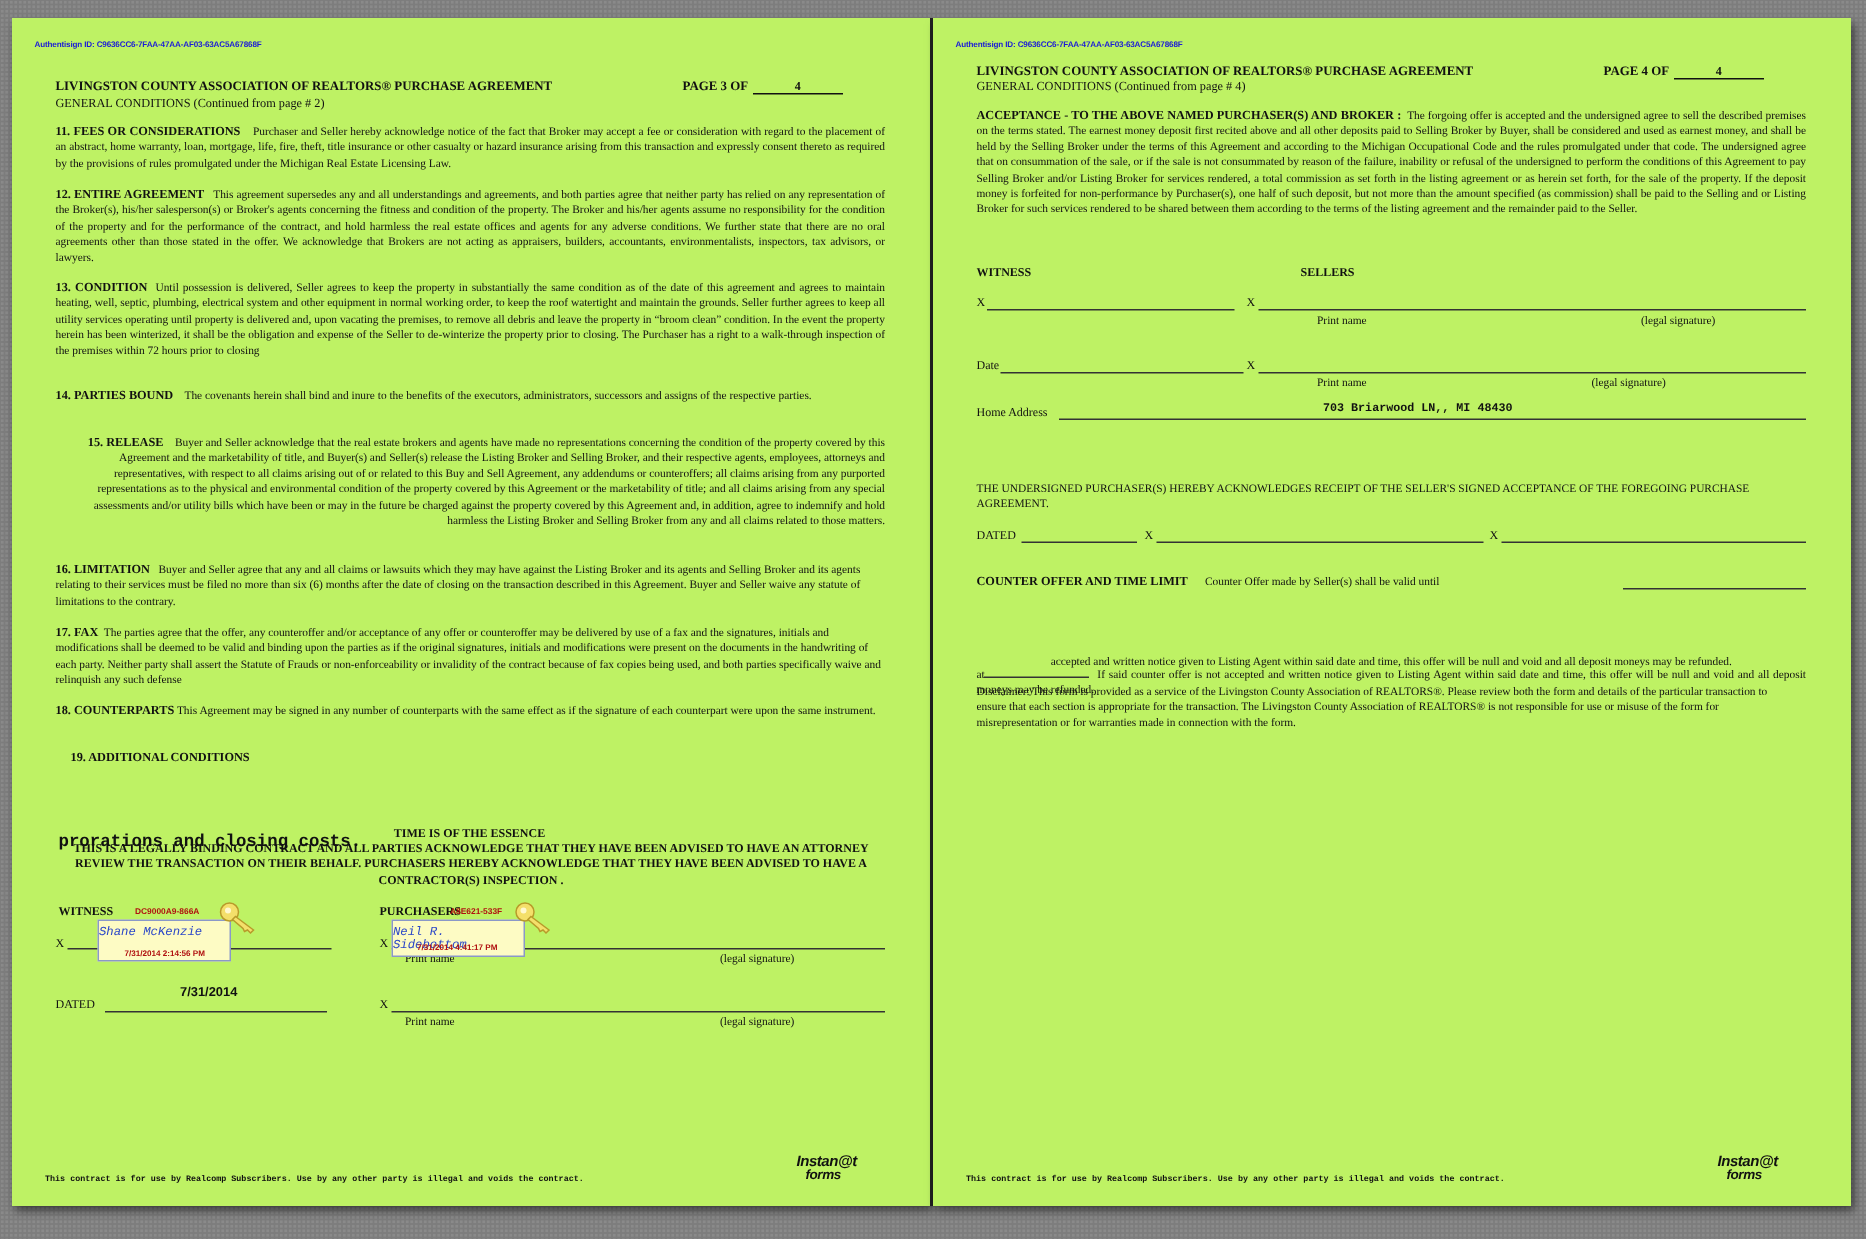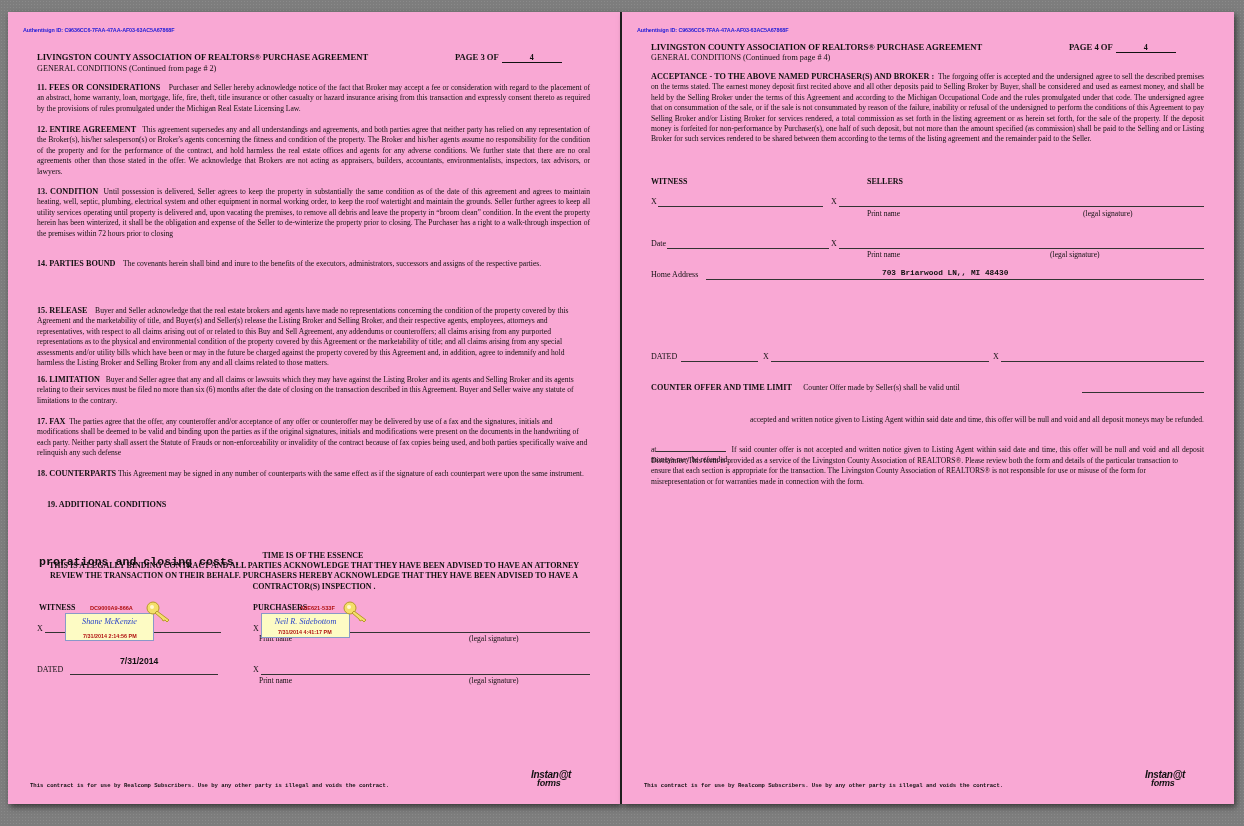--- a/index.html
+++ b/index.html
@@ -6,45 +6,45 @@
   body {
     width:1244px; height:826px; overflow:hidden;
     background:#7d7d7d;
     background-image: radial-gradient(#8a8a8a 1px, transparent 1px);
     background-size: 3px 3px;
     position:relative;
     font-family: "Liberation Serif", serif;
     color:#111;
   }
   .page {
-    position:absolute; background:#f9a8d4;
+    position:absolute; background:#bef264;
     box-shadow: 2px 3px 6px rgba(0,0,0,0.55);
   }
   #page3 { left:8px; top:12px; width:612px; height:792px; }
   #page4 { left:622px; top:12px; width:612px; height:792px; }
   .page-divider { position:absolute; left:620px; top:12px; width:2px; height:792px; background:#222; }
 
   .auth { position:absolute; top:15px; left:15px; font-family:"Liberation Sans",sans-serif; font-size:5.4px; font-weight:bold; color:#1a1ad8; letter-spacing:-0.1px; }
   .hdr { position:absolute; font-size:8.6px; font-weight:bold; white-space:nowrap; }
   .sub { position:absolute; font-size:8.2px; white-space:nowrap; }
   .pageof { position:absolute; font-size:8.6px; font-weight:bold; white-space:nowrap; }
   .pageof .num { display:inline-block; width:60px; border-bottom:1px solid #111; text-align:center; margin-left:3px; font-size:8px; }
 
   .para { position:absolute; font-size:7.6px; line-height:10.4px; text-align:justify; }
   .para b { font-size:8.2px; }
   .mono-big { position:absolute; font-family:"Liberation Mono",monospace; font-weight:bold; font-size:11.6px; line-height:13px; white-space:nowrap; }
   .center-bold { position:absolute; font-size:8px; line-height:10.4px; font-weight:bold; text-align:center; }
 
   .lbl { position:absolute; font-size:8px; white-space:nowrap; }
   .lblb { position:absolute; font-size:8px; font-weight:bold; white-space:nowrap; }
   .line { position:absolute; border-bottom:1px solid #333; height:0; }
-  .small { position:absolute; font-size:7.6px; white-space:nowrap; }
+  .small { position:absolute; font-size:7.6px; white-space:nowrap;margin-left:11px; }
 
   .stamp { position:absolute; background:#fdfbc4; border:1px solid #8a98c8; }
-  .stamp .signame { position:absolute; left:0; right:0; top:3px; text-align:center; font-family:Liberation Serif, serif; font-style:italic; color:#2a46c8; font-size:8.2px; }
+  .stamp .signame { position:absolute; left:0; right:0; top:3px; text-align:left; font-family:Liberation Mono, monospace; font-style:italic; color:#2a46c8; font-size:8.2px; }
   .stamp-id { position:absolute; font-family:"Liberation Sans",sans-serif; font-weight:bold; color:#b01010; font-size:5.6px; white-space:nowrap; }
   .stamp-ts { position:absolute; font-family:"Liberation Sans",sans-serif; font-weight:bold; color:#b01010; font-size:5.4px; white-space:nowrap; }
   .key { position:absolute; }
 
   .datev { position:absolute; font-family:"Liberation Sans",sans-serif; font-weight:bold; font-size:8.6px; }
   .addr { position:absolute; font-family:"Liberation Mono",monospace; font-weight:bold; font-size:7.8px; }
 
   .footer { position:absolute; font-family:"Liberation Mono",monospace; font-size:5.6px; font-weight:bold; white-space:nowrap; }
   .logo { position:absolute; font-family:"Liberation Sans",sans-serif; font-style:italic; font-weight:bold; line-height:8px; color:#111; }
   .logo .l1 { font-size:10px; letter-spacing:-0.3px; display:block; }
@@ -67,21 +67,21 @@
   </div>
   <div class="para" style="left:29px; top:113px; width:553px;">
     <b>12. ENTIRE AGREEMENT</b>&nbsp;&nbsp; <span>This agreement supersedes any and all understandings and agreements, and both parties agree that neither party has relied on any representation of the Broker(s), his/her salesperson(s) or Broker's agents concerning the fitness and condition of the property.  The Broker and his/her agents assume no responsibility for the condition of the property and for the performance of the contract, and hold harmless the real estate offices and agents for any adverse conditions.  We further state that there are no oral agreements other than those stated in the offer. We acknowledge that Brokers are not acting as appraisers, builders, accountants, environmentalists, inspectors, tax advisors, or lawyers.</span>
   </div>
   <div class="para" style="left:29px; top:175px; width:553px;">
     <b>13. CONDITION</b>&nbsp; <span>Until possession is delivered, Seller agrees to keep the property in substantially the same condition as of the date of this agreement and agrees to maintain heating, well, septic, plumbing, electrical system and other equipment in normal working order, to keep the roof watertight and maintain the grounds.  Seller further agrees to keep all utility services operating until property is delivered and, upon vacating the premises, to remove all debris and leave the property in “broom clean” condition.  In the event the property herein has been winterized, it shall be the obligation and expense of the Seller to de-winterize the property prior to closing.  The Purchaser has a right to a walk-through inspection of  the premises within 72 hours prior to closing</span>
   </div>
   <div class="para" style="left:29px; top:247px; width:553px; text-align:left;">
     <b>14. PARTIES BOUND</b>&nbsp;&nbsp;&nbsp; <span>The covenants herein shall bind and inure to the benefits of the executors, administrators, successors and assigns of the respective parties.</span>
   </div>
-  <div class="para" style="left:29px; top:294px; width:553px; text-align:left;">
+  <div class="para" style="left:29px; top:278px; width:553px; text-align:right;">
     <b>15. RELEASE</b>&nbsp;&nbsp;&nbsp; <span>Buyer and Seller acknowledge that the real estate brokers and agents have made no representations concerning the condition of the property covered by this Agreement and the marketability of title, and Buyer(s) and Seller(s) release the Listing Broker and Selling Broker, and their respective agents, employees, attorneys and representatives, with respect to all claims arising out of or related to this Buy and Sell Agreement, any addendums or counteroffers; all claims arising from any purported representations as to the physical and environmental condition of the property covered by this Agreement or the marketability of title; and all claims arising from any special assessments and/or utility bills which have been or may in the future be charged against the property covered by this Agreement and, in addition, agree to indemnify and hold harmless the Listing Broker and Selling Broker from any and all claims related to those matters.</span>
   </div>
   <div class="para" style="left:29px; top:363px; width:553px; text-align:left;">
     <b>16. LIMITATION</b>&nbsp;&nbsp; <span>Buyer and Seller agree that any and all claims or lawsuits which they may have against the Listing Broker and its agents and Selling Broker and its agents relating to their services must be filed no more than six (6) months after the date of closing on the transaction described in this Agreement.  Buyer and Seller waive any statute of limitations to the contrary.</span>
   </div>
   <div class="para" style="left:29px; top:405px; width:553px; text-align:left;">
     <b>17. FAX</b>&nbsp; <span>The parties agree that the offer, any counteroffer and/or acceptance of any offer or counteroffer may be delivered by use of a fax and the signatures, initials and modifications shall be deemed to be valid and binding upon the parties as if the original signatures, initials and modifications were present on the documents in the handwriting of each party.  Neither party shall assert the Statute of Frauds or non-enforceability or invalidity of the contract because of fax copies being used, and both parties specifically waive and relinquish any such defense</span>
   </div>
   <div class="para" style="left:29px; top:457px; width:553px; text-align:left;">
     <b>18. COUNTERPARTS</b> <span>This Agreement may be signed in any number of counterparts with the same effect as if the signature of each counterpart were upon the same instrument.</span>
@@ -172,39 +172,40 @@
   <div class="line" style="left:45px; top:236px; width:162px;"></div>
   <div class="lbl" style="left:209px; top:227px;">X</div>
   <div class="line" style="left:217px; top:236px; width:365px;"></div>
   <div class="small" style="left:245px; top:238px;">Print name</div>
   <div class="small" style="left:428px; top:238px;">(legal signature)</div>
 
   <div class="lbl" style="left:29px; top:258px;">Home Address</div>
   <div class="line" style="left:84px; top:267px; width:498px;"></div>
   <div class="addr" style="left:260px; top:257px;">703 Briarwood LN,, MI 48430</div>
 
+  <div class="para" style="left:29px; top:309px; width:553px; text-align:left;">THE UNDERSIGNED PURCHASER(S)  HEREBY ACKNOWLEDGES  RECEIPT OF THE SELLER'S SIGNED ACCEPTANCE OF  THE FOREGOING PURCHASE AGREEMENT.</div>
 
   <div class="lbl" style="left:29px; top:340px;">DATED</div>
   <div class="line" style="left:59px; top:349px; width:77px;"></div>
   <div class="lbl" style="left:141px; top:340px;">X</div>
   <div class="line" style="left:149px; top:349px; width:218px;"></div>
   <div class="lbl" style="left:371px; top:340px;">X</div>
   <div class="line" style="left:379px; top:349px; width:203px;"></div>
 
   <div class="para" style="left:29px; top:371px; width:553px;">
     <b>COUNTER  OFFER  AND  TIME  LIMIT</b>&nbsp;&nbsp;&nbsp;&nbsp;&nbsp;
     <span>Counter  Offer  made  by  Seller(s)  shall  be  valid  until</span>
   </div>
   <div class="line" style="left:460px; top:380px; width:122px;"></div>
   <div class="para" style="left:29px; top:398px; width:553px;margin-top:34px;">
     <span>at</span><span style="display:inline-block; width:70px; border-bottom:1px solid #333; height:7px;"></span>&nbsp;
     <span>If said counter offer is not accepted and written notice given to Listing Agent within said date and time, this offer will be null and void and all deposit moneys may be refunded.</span>
   </div>
 
-  <div class="para" style="left:29px; top:403px; width:553px; text-align:right;">accepted and  written notice given to Listing Agent within said date and time, this offer will be null and void and all deposit moneys may be refunded.</div>
+  <div class="para" style="left:29px; top:424px; width:553px; text-align:center;">accepted and  written notice given to Listing Agent within said date and time, this offer will be null and void and all deposit moneys may be refunded.</div>
 
   <div class="para" style="left:29px; top:444px; width:540px; text-align:left;">Disclaimer: This form is provided as a service of the Livingston County Association of REALTORS®.   Please review both the form and details of the particular transaction to ensure that each section is appropriate for the transaction.  The Livingston County Association of REALTORS® is not responsible for use or misuse of the form for misrepresentation or for warranties made in connection with the form.</div>
 
   <div class="footer" style="left:22px; top:770px;">This contract is for use by Realcomp Subscribers. Use by any other party is illegal and voids the contract.</div>
   <div class="logo" style="left:523px; top:759px;">
     <span class="l1">Instan@t</span>
     <span class="l2">forms</span>
   </div>
 </div>
 

